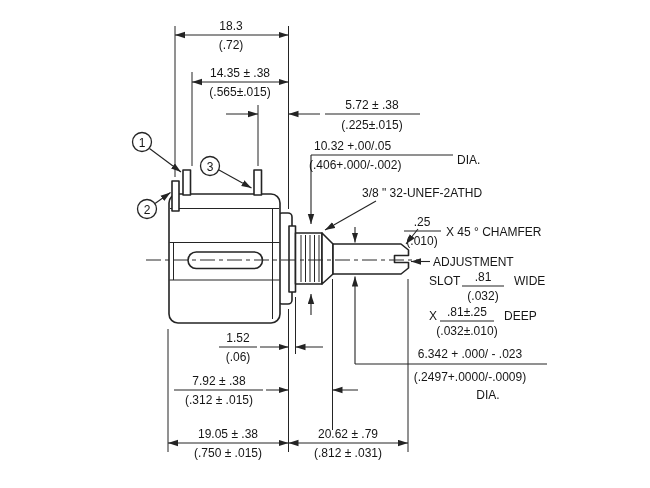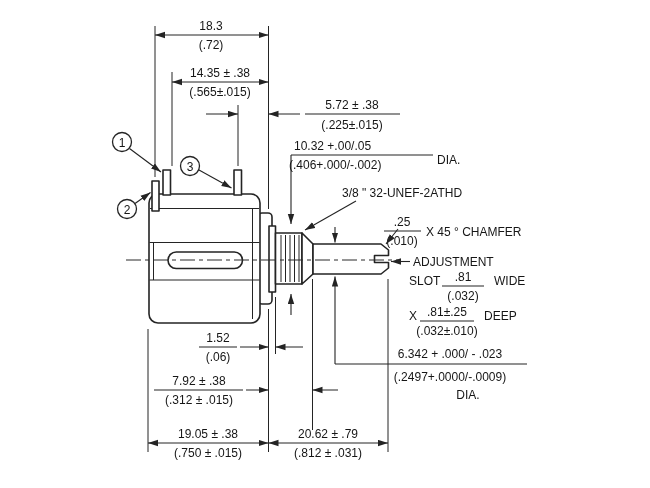--- a/index.html
+++ b/index.html
@@ -1,16 +1,16 @@
 <!DOCTYPE html>
 <html><head>
 <meta charset="utf-8">
 <style>
   html,body{margin:0;padding:0;background:#fff;}
-  .stage{position:relative;width:548px;height:488px;background:#ffffff;overflow:hidden;}
+  .stage{position:relative;width:548px;height:488px;background:#ffffff;overflow:hidden;padding-left:20px;}
   svg text{font:12px "Liberation Sans","DejaVu Sans",sans-serif;fill:#161616;}
   svg .part{fill:#ffffff;stroke:#242424;stroke-width:1.6;stroke-linejoin:round;}
   svg .thin{stroke:#242424;stroke-width:1;fill:none;}
   svg .bar{stroke:#242424;stroke-width:1.2;fill:none;}
   svg .lead{stroke:#242424;stroke-width:1.1;fill:none;}
   svg .cl{stroke:#2a2a2a;stroke-width:1;fill:none;stroke-dasharray:15 4 4 4;}
   svg .callout{fill:#ffffff;stroke:#242424;stroke-width:1.3;}
   svg .ctext{font-size:12px;}
 </style>
 </head>

